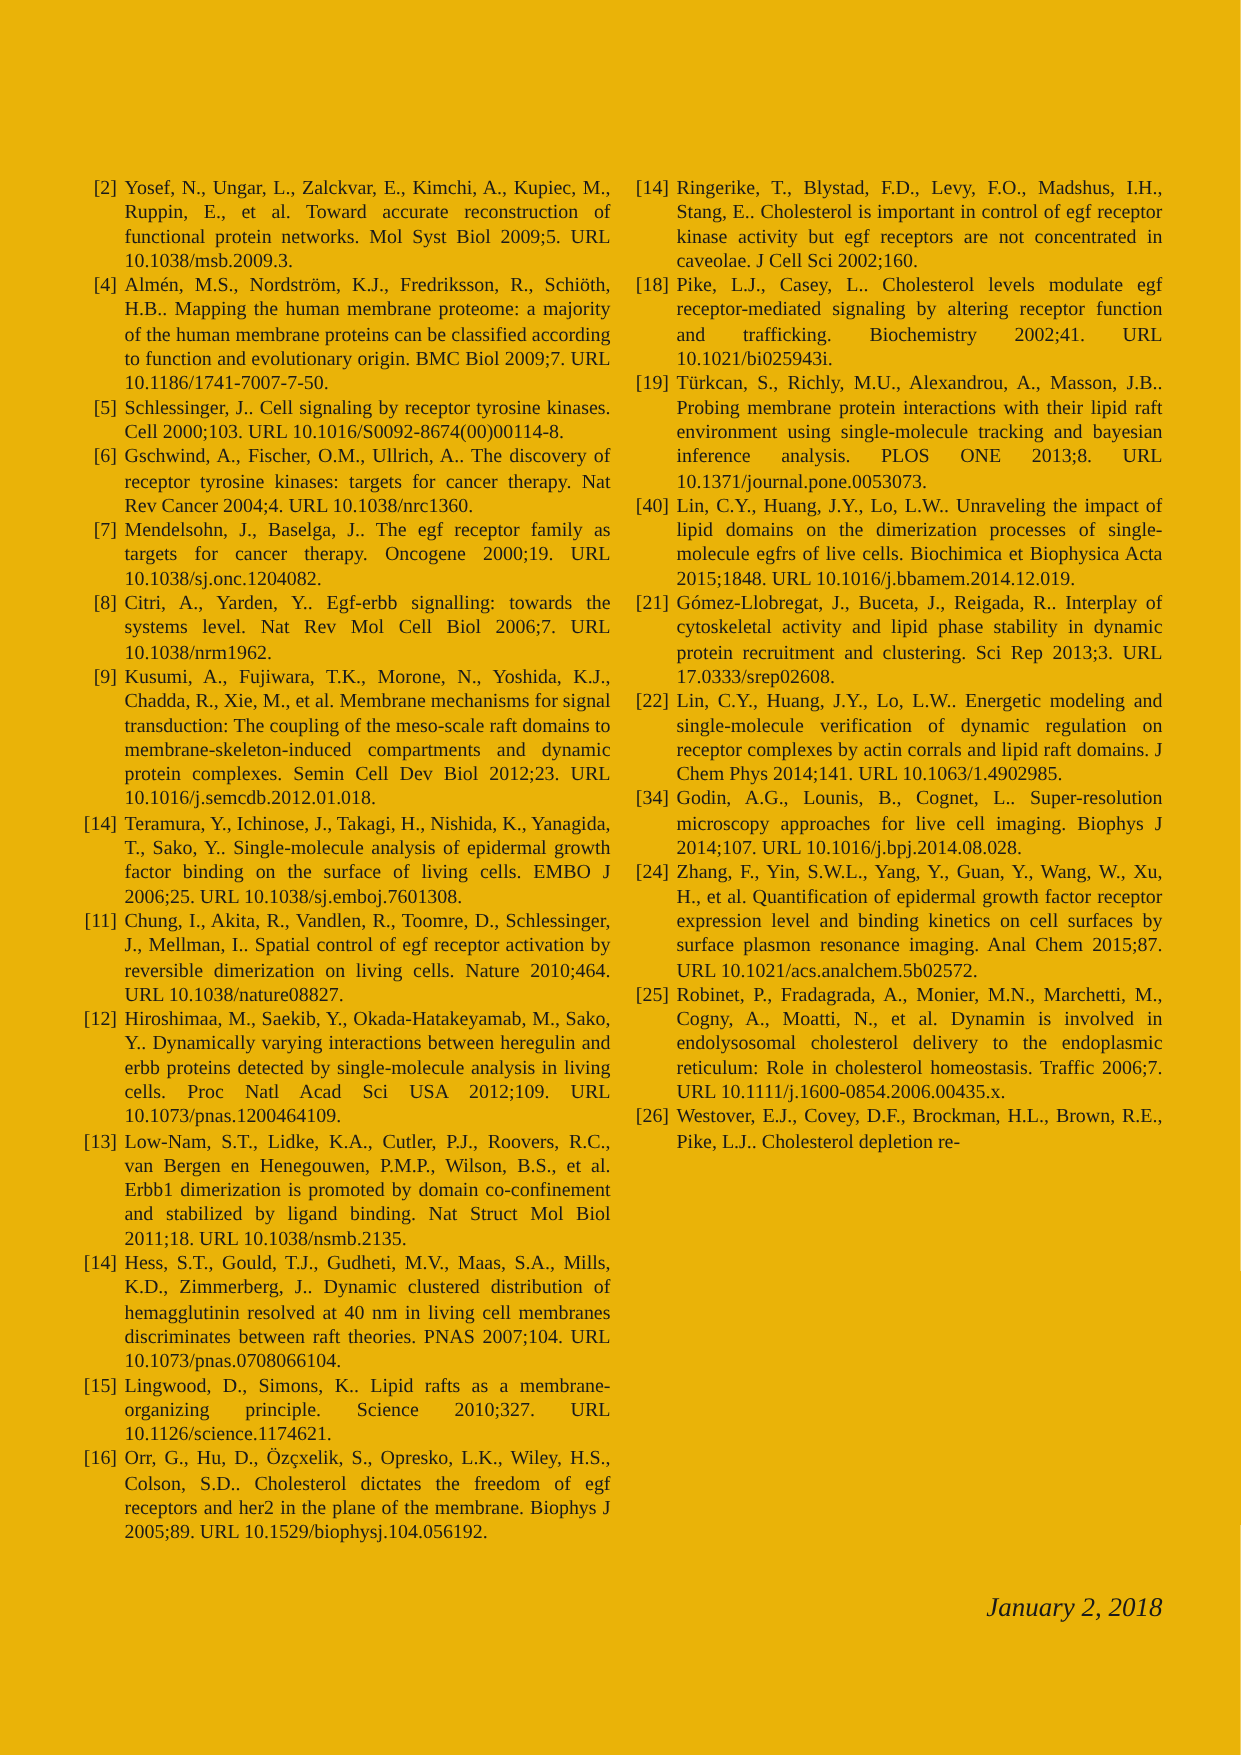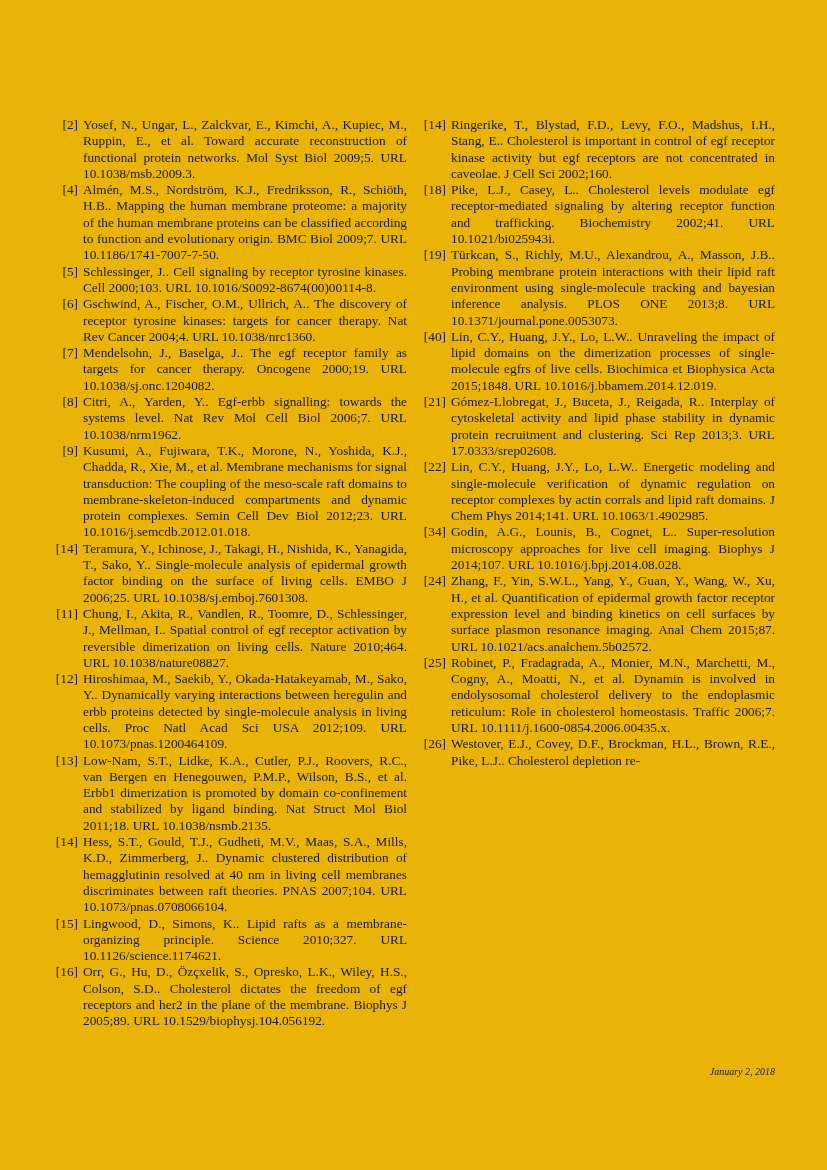--- a/index.html
+++ b/index.html
@@ -48,21 +48,21 @@
     text-indent: 0;
     text-align: right;
     margin-right: 5px;
     white-space: nowrap;
   }
   .footer-date {
     position: absolute;
     right: 52px;
     top: 1063px;
     font-style: italic;
-    font-size: 10px;
+    font-size: 18px;
     line-height: 17px;
     color: #1a1a1a;
   }
 </style>
 </head>
 <body>
 
 <div class="page">
 
   <div class="refs-columns">

